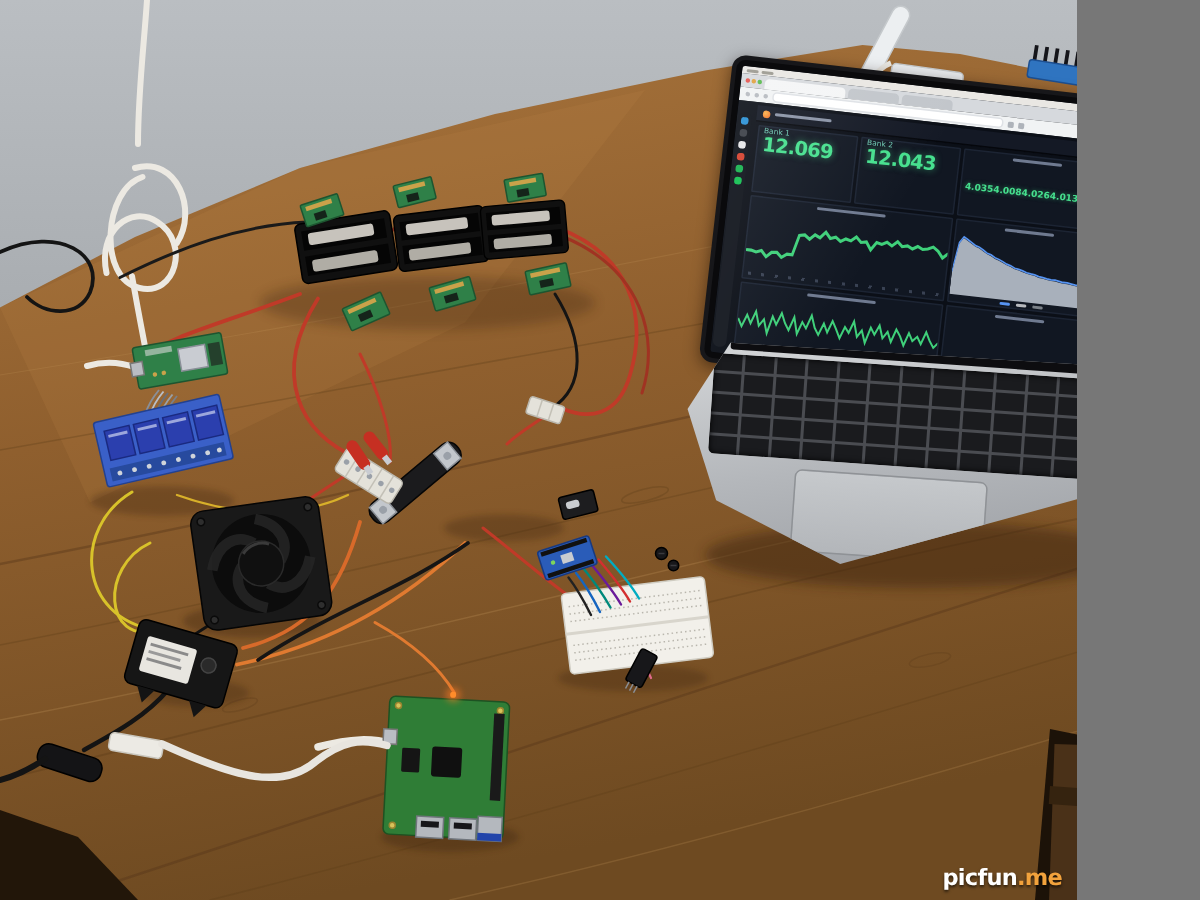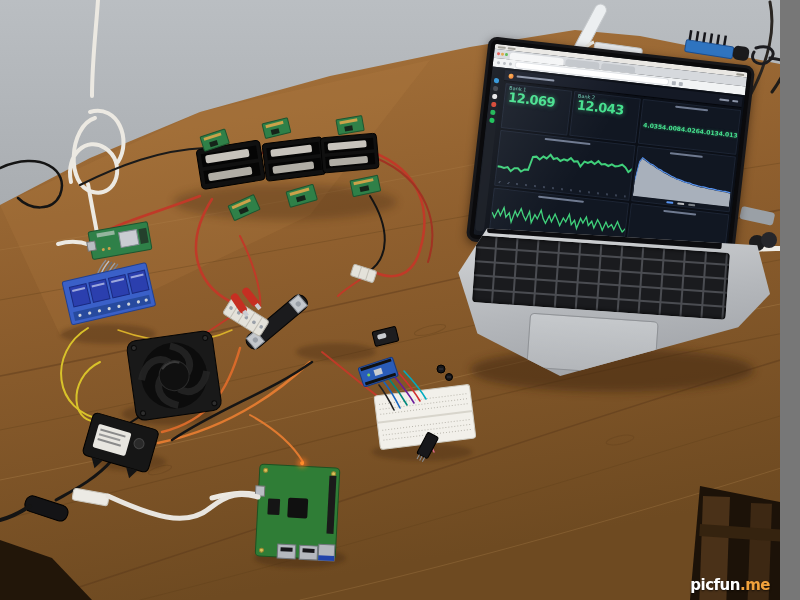--- a/index.html
+++ b/index.html
@@ -1,16 +1,16 @@
 <!DOCTYPE html>
 <html><head>
 <meta charset="utf-8">
 <style>
   html,body{margin:0;padding:0;background:#777;}
-  #stage{position:relative;width:780px;height:600px;overflow:hidden;
+  #stage{position:relative;width:718px;height:600px;overflow:hidden;
          font-family:"DejaVu Sans","Liberation Sans",sans-serif;background:#b91c1c;}
   #scene{position:absolute;left:0;top:0;z-index:1;}
 
   
   #screen{position:absolute;left:489px;top:36px;width:254px;height:192px;
           transform:rotate(6.5deg);transform-origin:0 0;background:#0a0a0c;
           border:3px solid #17171a;border-radius:9px;box-shadow:0 3px 10px rgba(20,10,0,.5);
           padding:4px;z-index:2;}
   #screen-inner{height:100%;display:flex;flex-direction:column;background:#0d1117;
                 border-radius:2px;overflow:hidden;position:relative;}

